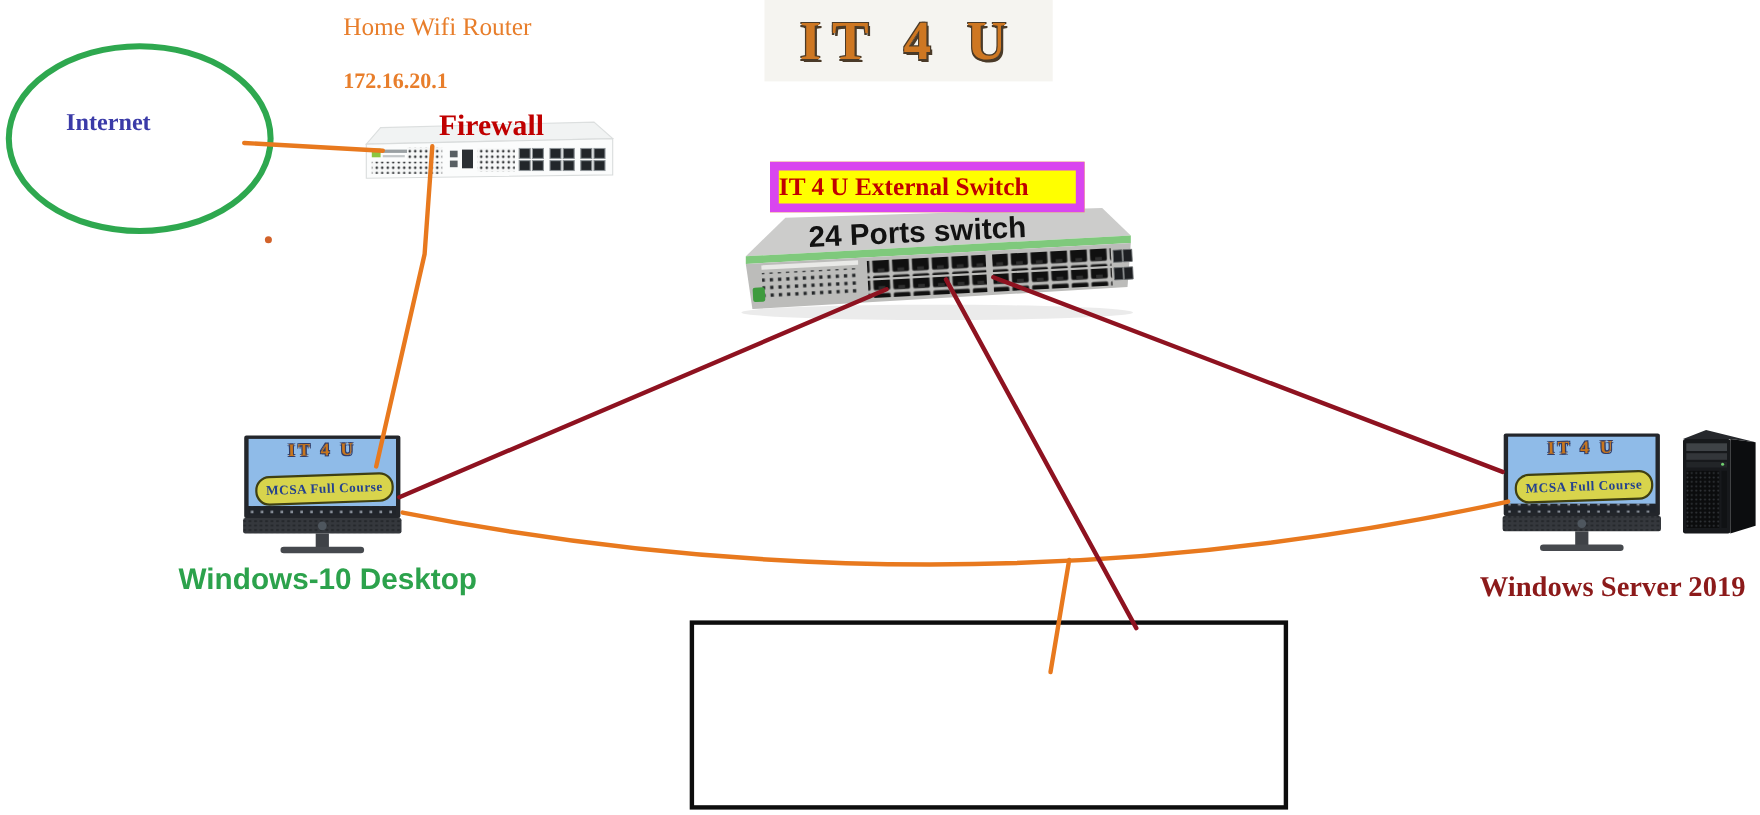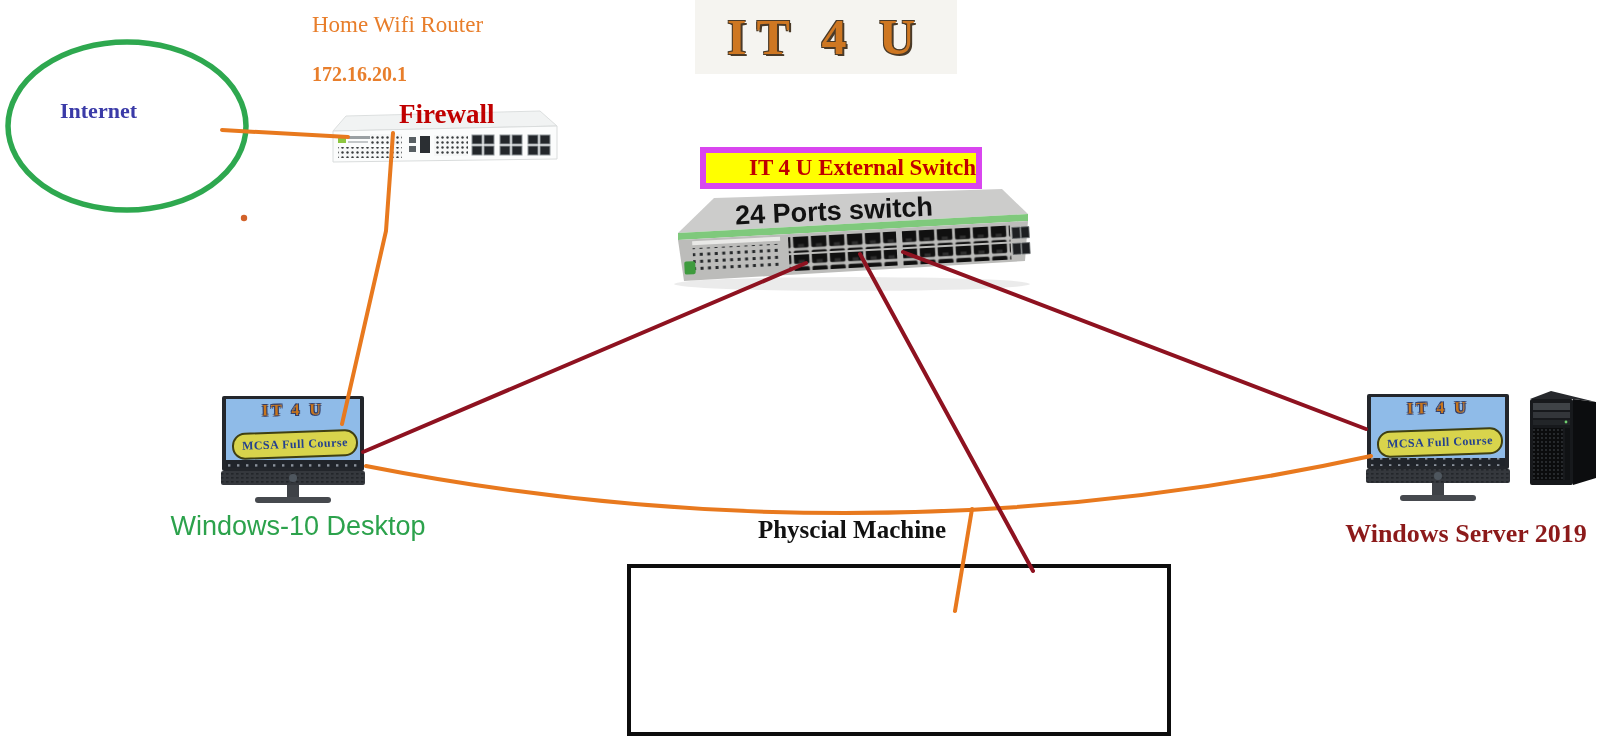--- a/index.html
+++ b/index.html
@@ -9,36 +9,36 @@
   .abs{position:absolute;white-space:nowrap;}
   .lbl-internet{left:60px;top:98px;font-size:22px;font-weight:bold;color:#3B3BA8;}
   .lbl-router{left:312px;top:12px;font-size:23px;font-weight:normal;color:#E87E2B;}
   .lbl-ip{left:312px;top:63px;font-size:20px;font-weight:bold;color:#E87E2B;}
   .lbl-firewall{left:383px;top:99px;font-size:27px;font-weight:bold;color:#C00000;margin-left:16px;}
   .logo-box{left:695px;top:0;width:262px;height:74px;background:#F5F4F0;
             display:flex;align-items:center;justify-content:center;}
   .logo-text{font-size:50px;font-weight:bold;color:#CE7722;letter-spacing:10px;
              text-shadow:2px 2px 0 #4a3a28,-1px -1px 0 #4a3a28,1px -1px 0 #4a3a28,-1px 1px 0 #4a3a28;}
   .ext-switch-banner{left:700px;top:147px;width:270px;height:30px;background:#FFFF00;
-            border:6px solid #d946ef;text-align:right;line-height:29px;
+            border:8px solid #d946ef;text-align:left;line-height:29px;
             font-size:23px;font-weight:bold;color:#C00000;}
   .switch-caption{left:722px;top:196px;width:224px;text-align:center;font-family:"Liberation Sans",sans-serif;
             font-size:27px;font-weight:bold;color:#121212;transform:rotate(-2.6deg);}
   .screen-logo{width:134px;text-align:center;font-size:16px;font-weight:bold;color:#C8761D;
             letter-spacing:3px;transform:rotate(-1deg);
             text-shadow:1px 1px 0 #333d66,-1px -1px 0 #333d66,1px -1px 0 #333d66,-1px 1px 0 #333d66;}
   .screen-banner{width:122px;height:23px;background:#D8D44C;border:2px solid #3f3f12;border-radius:13px;
             text-align:center;line-height:22px;font-size:12px;font-weight:bold;color:#24418E;
             transform:rotate(-2deg);letter-spacing:.5px;}
   .d-screen-logo{left:226px;top:401px;}
   .d-screen-banner{left:232px;top:431px;}
   .s-screen-logo{left:1371px;top:399px;}
   .s-screen-banner{left:1377px;top:429px;}
   .lbl-desktop{left:148px;top:511px;width:300px;text-align:center;font-family:"Liberation Sans",sans-serif;
-            font-size:27px;font-weight:normal;color:#2CA24C;}
+            font-size:27px;font-weight:bold;color:#2CA24C;}
   .lbl-server{left:1330px;top:519px;width:272px;text-align:center;font-size:26px;font-weight:bold;color:#8C1A1A;}
   .lbl-physical{left:642px;top:516px;width:420px;text-align:center;font-size:25px;font-weight:bold;color:#111;}
 </style>
 </head>
 <body>
 
 <div id="stage">
 
   <svg id="diagram-svg" width="1600" height="741" viewBox="0 0 1600 741">
     <defs>
@@ -178,14 +178,13 @@
   <div class="abs switch-caption">24 Ports switch</div>
 
   <div class="abs screen-logo d-screen-logo">IT 4 U</div>
   <div class="abs screen-banner d-screen-banner">MCSA Full Course</div>
   <div class="abs lbl-desktop">Windows-10 Desktop</div>
 
   <div class="abs screen-logo s-screen-logo">IT 4 U</div>
   <div class="abs screen-banner s-screen-banner">MCSA Full Course</div>
   <div class="abs lbl-server">Windows Server 2019</div>
 
-  <div class="abs lbl-physical">Physcial Machine</div>
 </div>
 
 </body></html>

